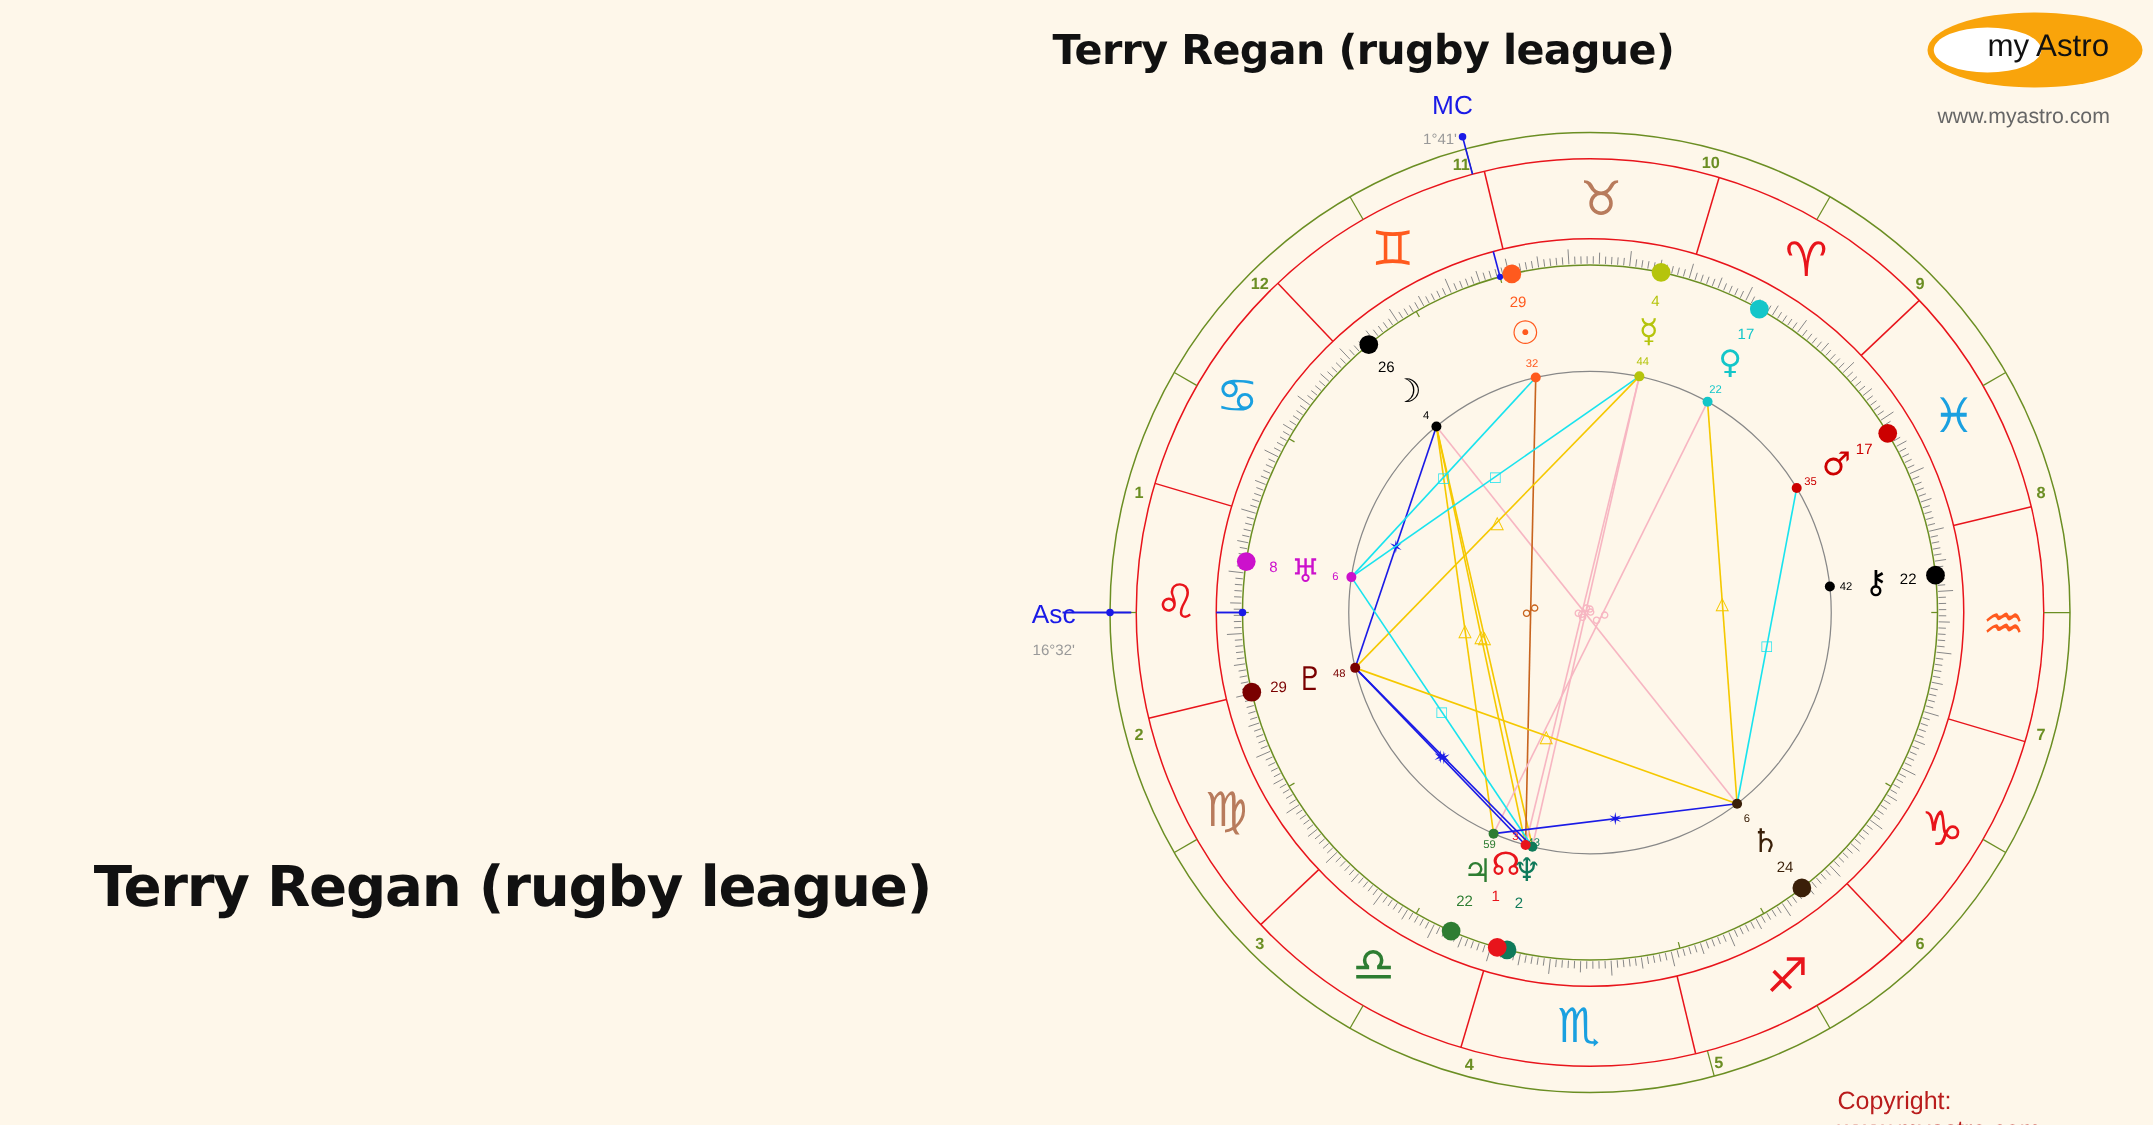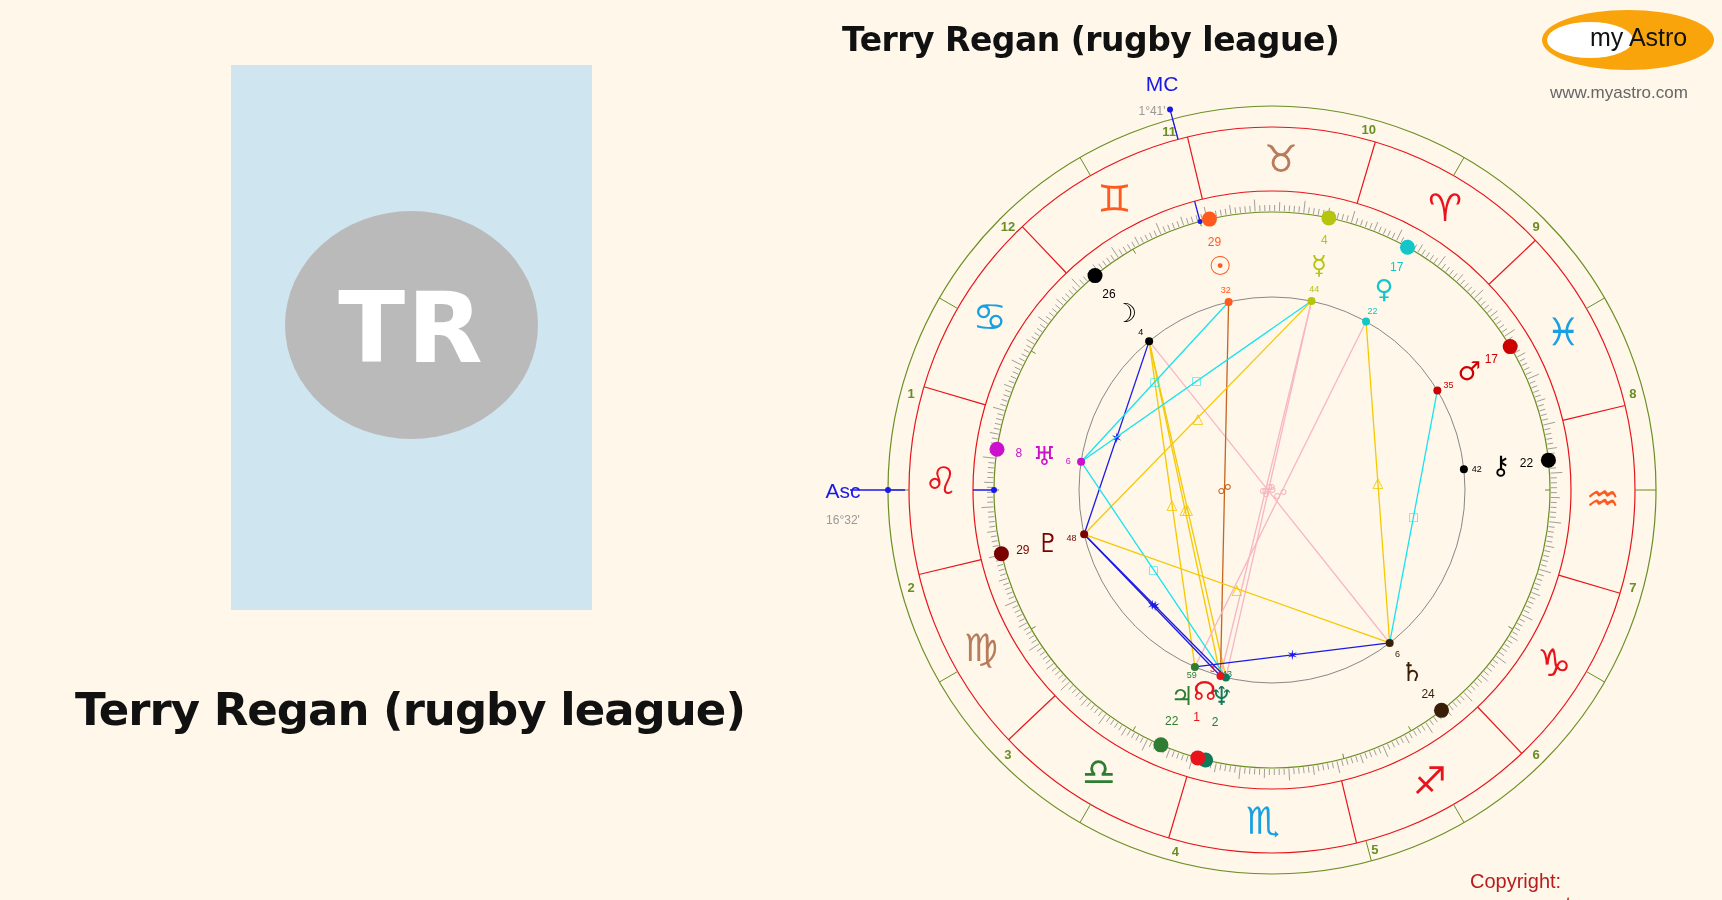--- a/index.html
+++ b/index.html
@@ -57,25 +57,20 @@
   }
   .copyright {
     position:absolute; left:1470px; top:870px; font-size:20px; color:#b91c1c;
   }
   svg.chart { position:absolute; left:0; top:0; }
 </style>
 </head>
 <body>
 
 <div class="left-panel">
-  <div class="photo-card">
-    <div class="avatar-circle">
-      <span class="avatar-initials">TR</span>
-    </div>
-  </div>
   <div class="person-name">Terry Regan (rugby league)</div>
   <div class="person-sub">
   </div>
 </div>
 
 <div class="chart-title">Terry Regan (rugby league)</div>
 
 <div class="logo">
   <div class="logo-oval-outer"></div>
   <div class="logo-oval-inner"></div>

